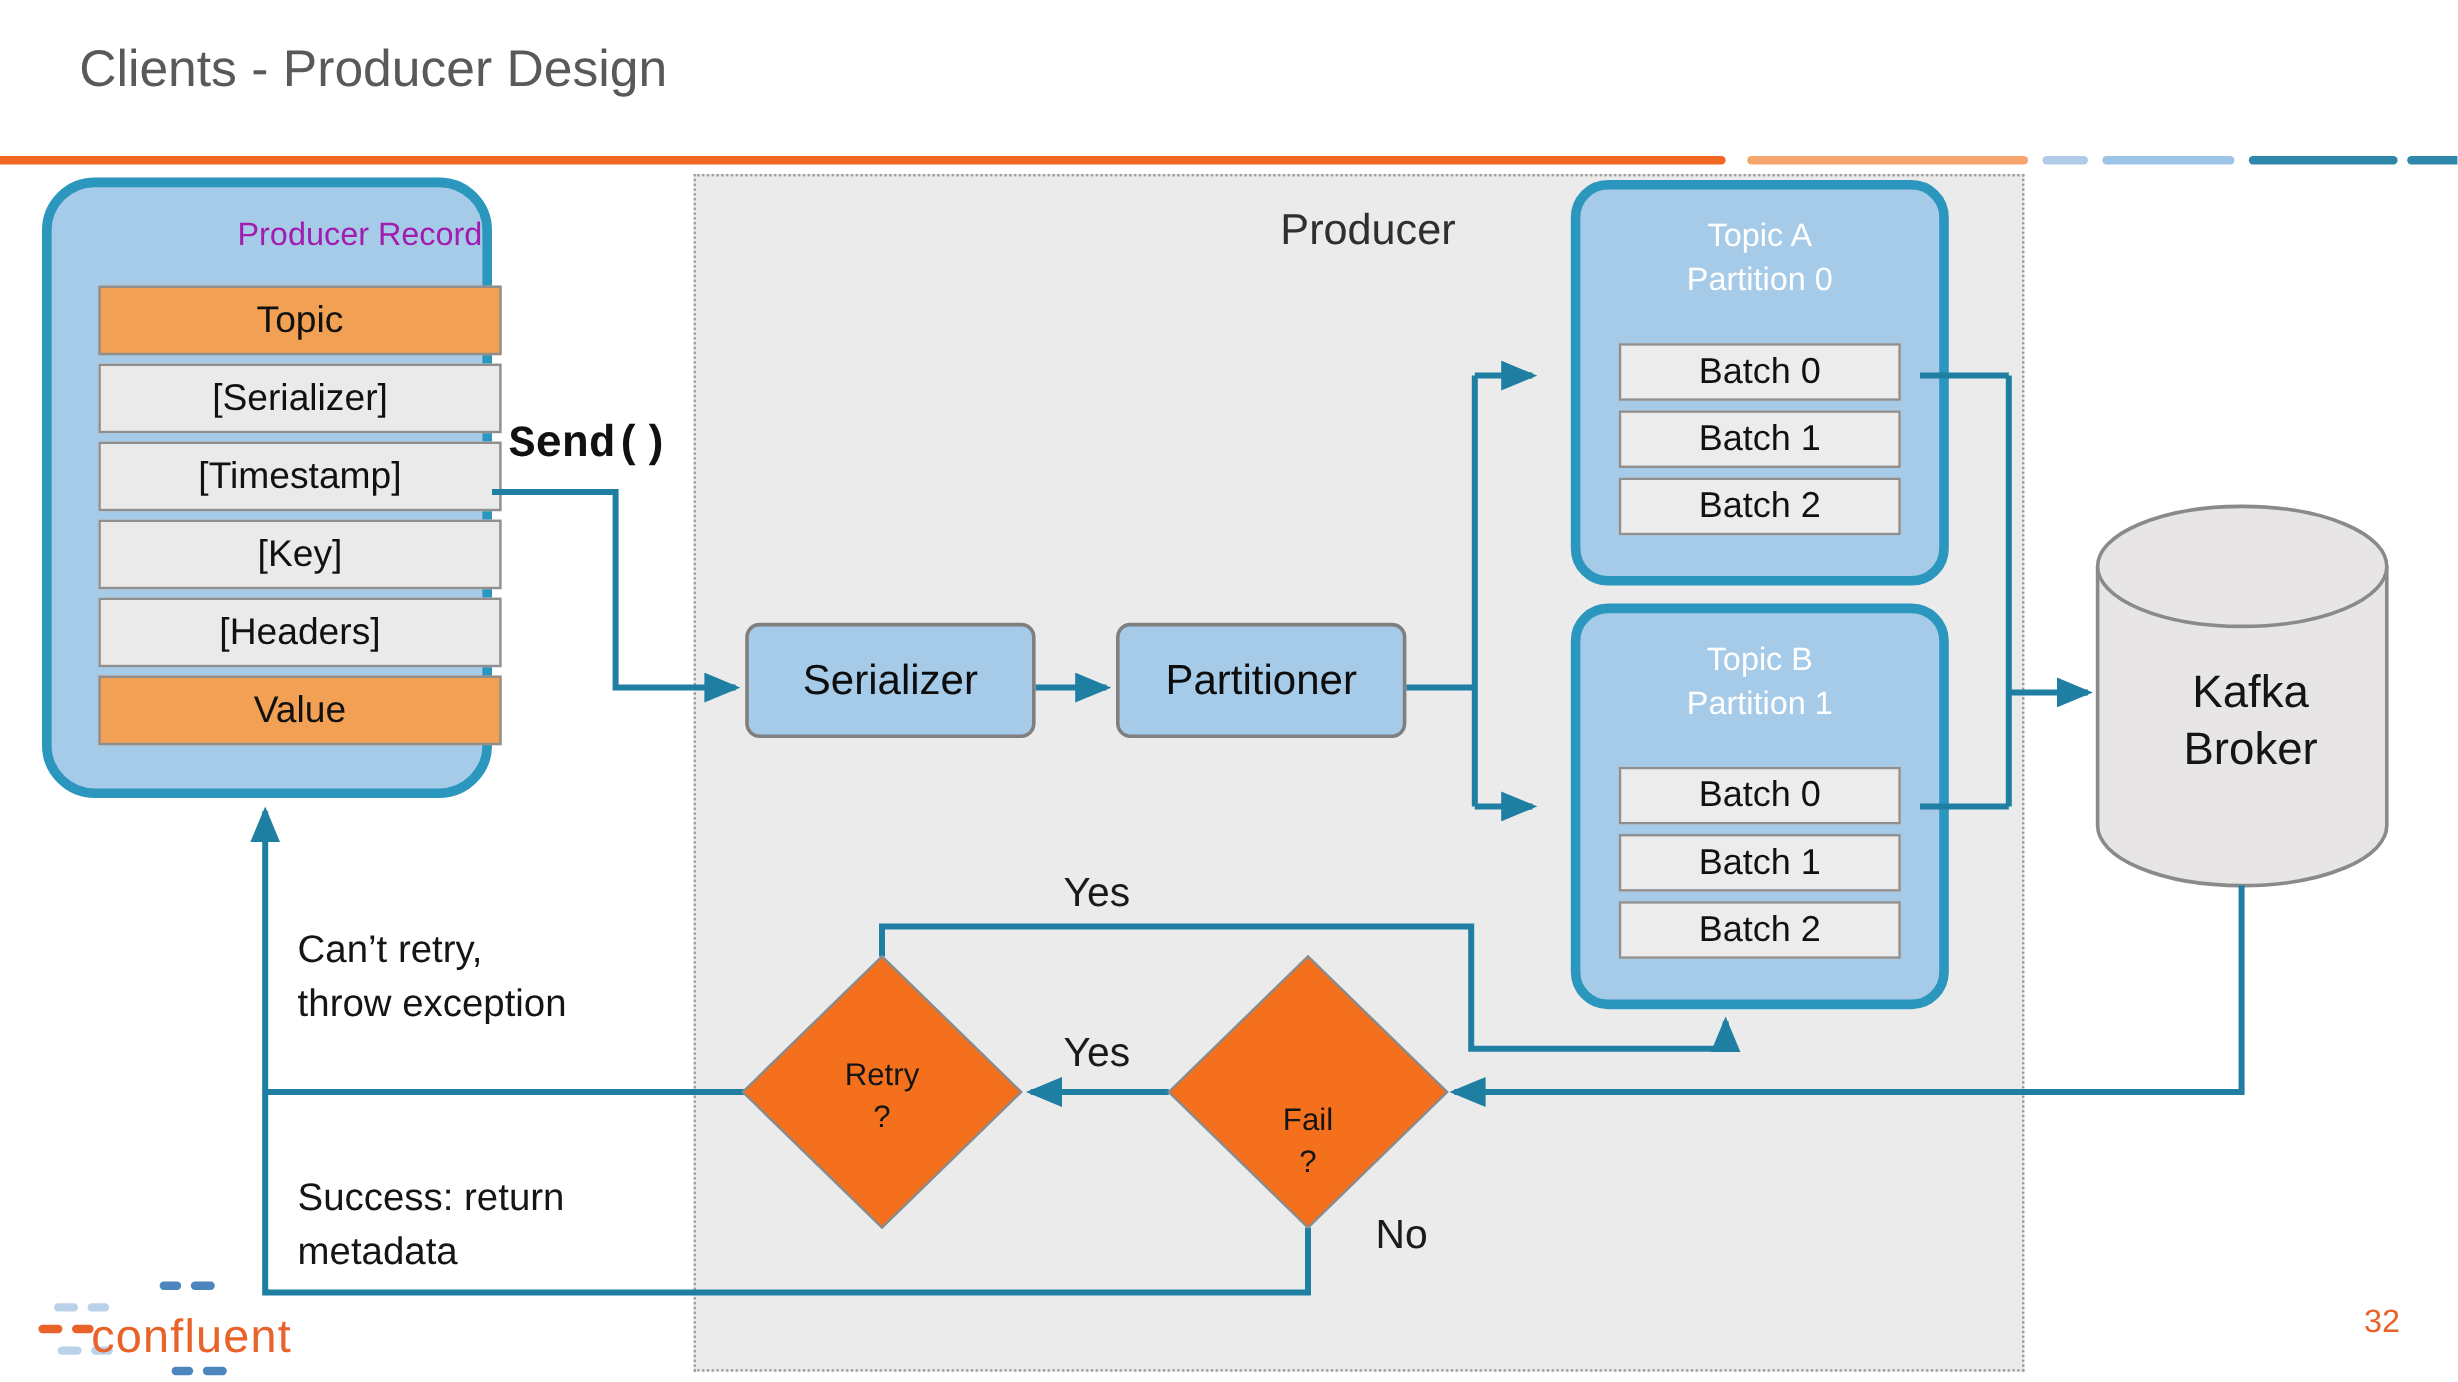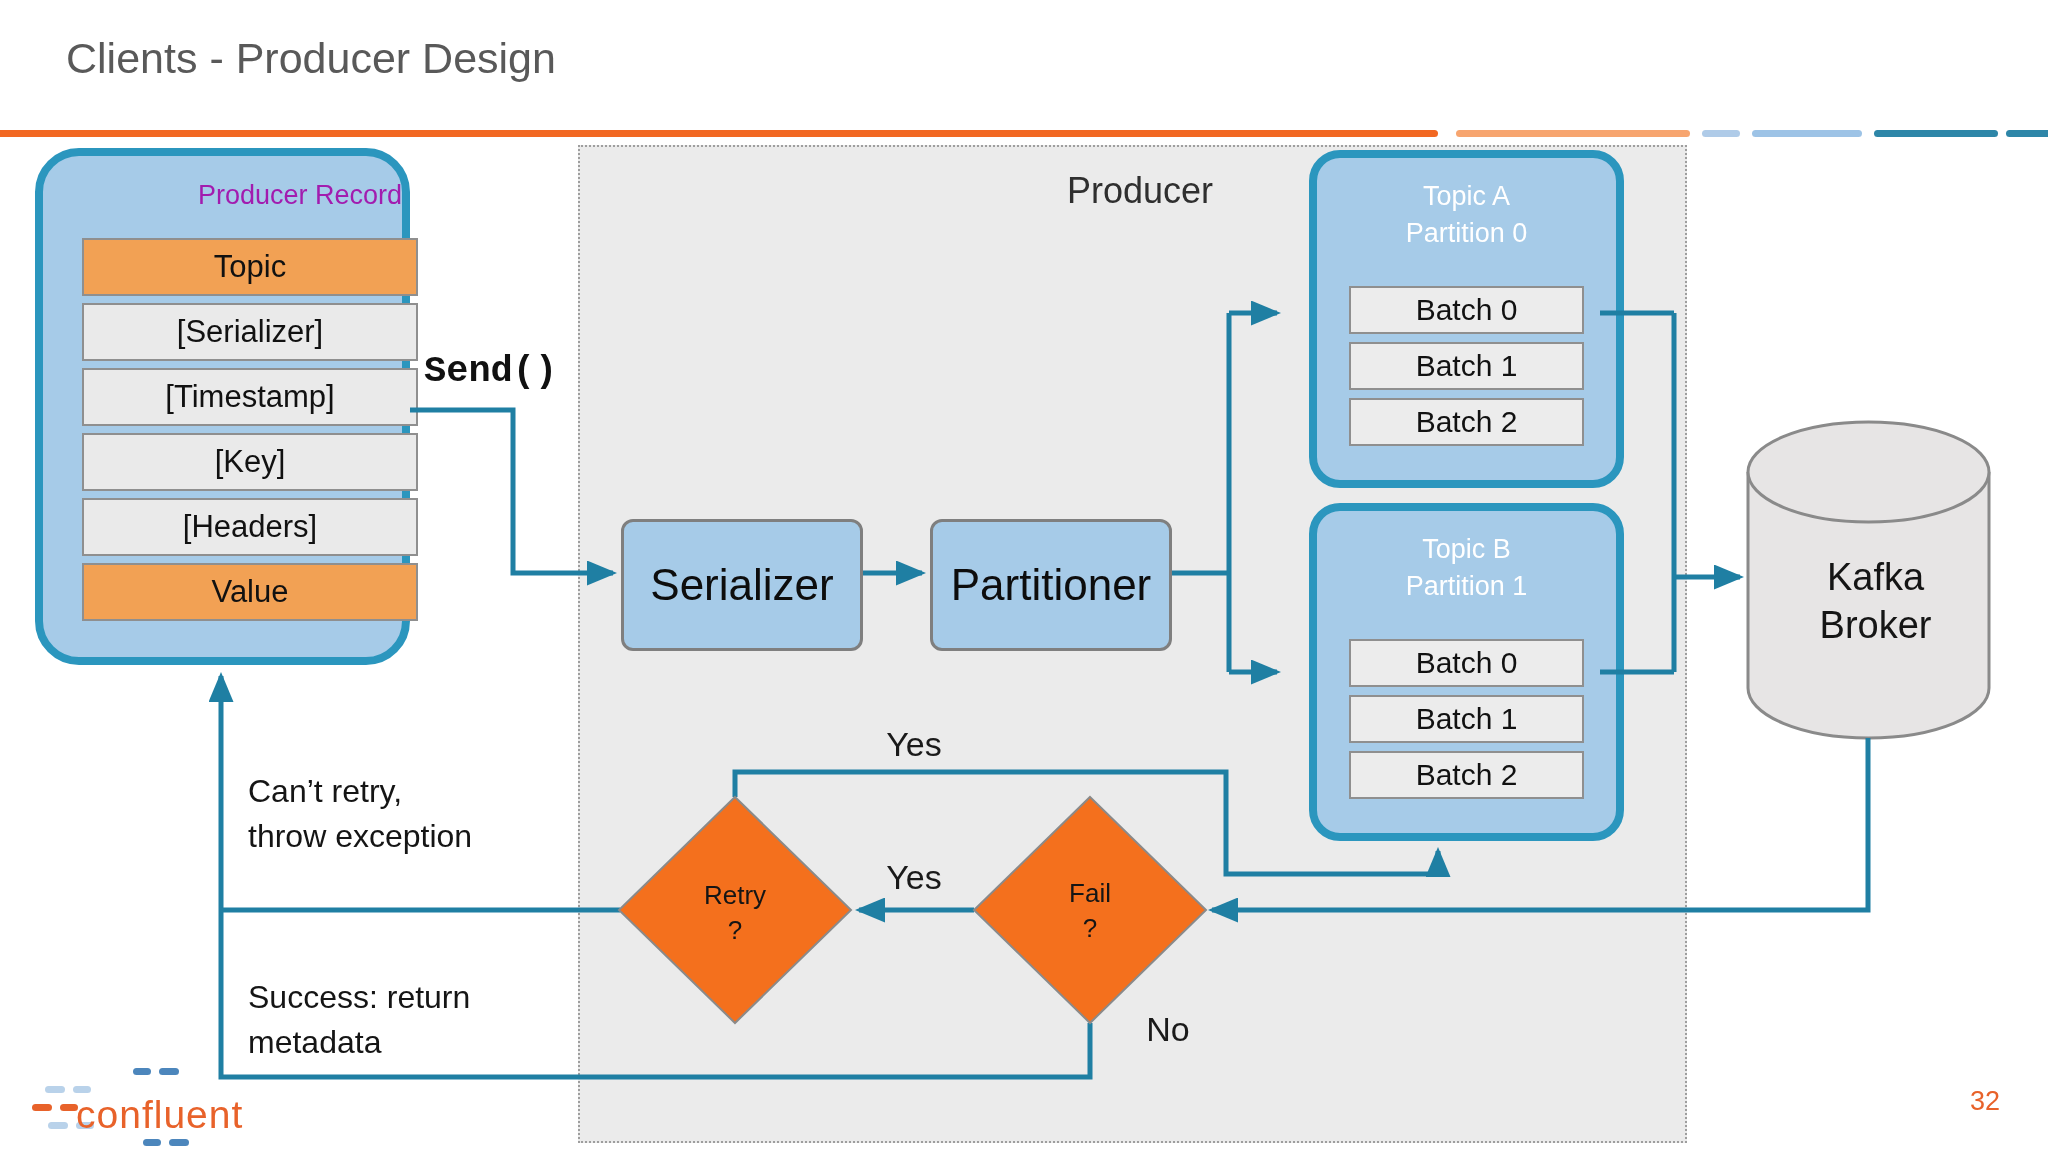--- a/index.html
+++ b/index.html
@@ -33,23 +33,23 @@
   .record-row{height:58px;margin-bottom:7px;box-sizing:border-box;border:2px solid var(--row-border);
               background:var(--row-gray);display:flex;align-items:center;justify-content:center;
               font-size:31px;color:#111;}
   .record-row.orange{background:var(--row-orange);}
 
   
   .send-label{position:absolute;left:424px;top:350px;font-family:"Liberation Mono",monospace;
               font-weight:700;font-size:37px;color:#111;z-index:2;}
 
   
-  .stage-box{position:absolute;width:242px;height:132px;box-sizing:border-box;
+  .stage-box{position:absolute;width:242px;height:96px;box-sizing:border-box;
              background:var(--box-fill-blue);border:3px solid #7f7f7f;border-radius:12px;
-             display:flex;align-items:center;justify-content:center;font-size:44px;color:#0d0d0d;z-index:2;}
+             display:flex;align-items:center;justify-content:center;font-size:35px;color:#0d0d0d;z-index:2;}
   .serializer{left:621px;top:519px;}
   .partitioner{left:930px;top:519px;}
 
   
   .topic-box{position:absolute;left:1285px;width:315px;height:338px;box-sizing:border-box;
              background:var(--box-fill-blue);border:8px solid var(--box-border-teal);
              border-radius:31px;z-index:2;margin-left:24px;}
   .topic-a{top:150px;}
   .topic-b{top:503px;}
   .topic-title{padding-top:20px;text-align:center;color:#fff;font-size:27px;line-height:37px;}
@@ -70,21 +70,21 @@
   .cylinder{fill:var(--cylinder-fill);stroke:var(--cylinder-border);stroke-width:3;}
 
   
   .flow-label{position:absolute;font-size:34px;color:#1a1a1a;text-align:center;z-index:4;}
   .yes-top{left:864px;top:725px;width:100px;}
   .yes-mid{left:864px;top:858px;width:100px;}
   .no-label{left:1118px;top:1010px;width:100px;}
   .diamond-label{position:absolute;width:160px;text-align:center;font-size:26px;line-height:35px;
                  color:#151515;z-index:4;}
   .retry-label{left:655px;top:878px;}
-  .fail-label{left:1010px;top:876px;}
+  .fail-label{left:1010px;top:916px;}
   .side-note{position:absolute;left:248px;font-size:32px;line-height:45px;color:#151515;z-index:4;}
   .cant-retry{top:769px;}
   .success{top:975px;}
 
   
   .brand-word{position:absolute;left:76px;top:1093px;font-size:39px;font-weight:500;
               color:var(--brand-orange);letter-spacing:1px;z-index:4;}
   .logo-mark{position:absolute;left:0;top:0;z-index:4;}
   .dash{position:absolute;height:7px;border-radius:4px;}
   .d1{left:133px;top:1068px;width:18px;background:var(--logo-blue);}

